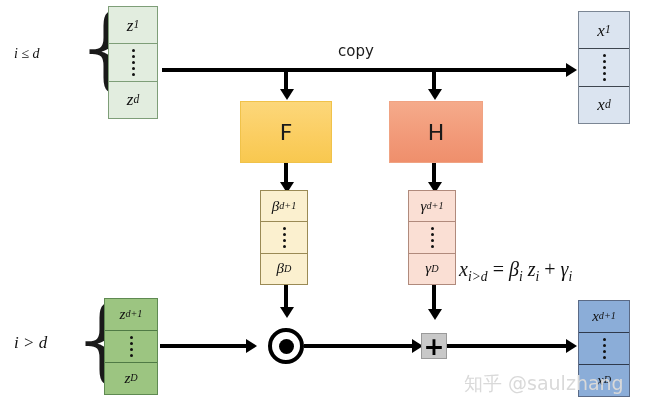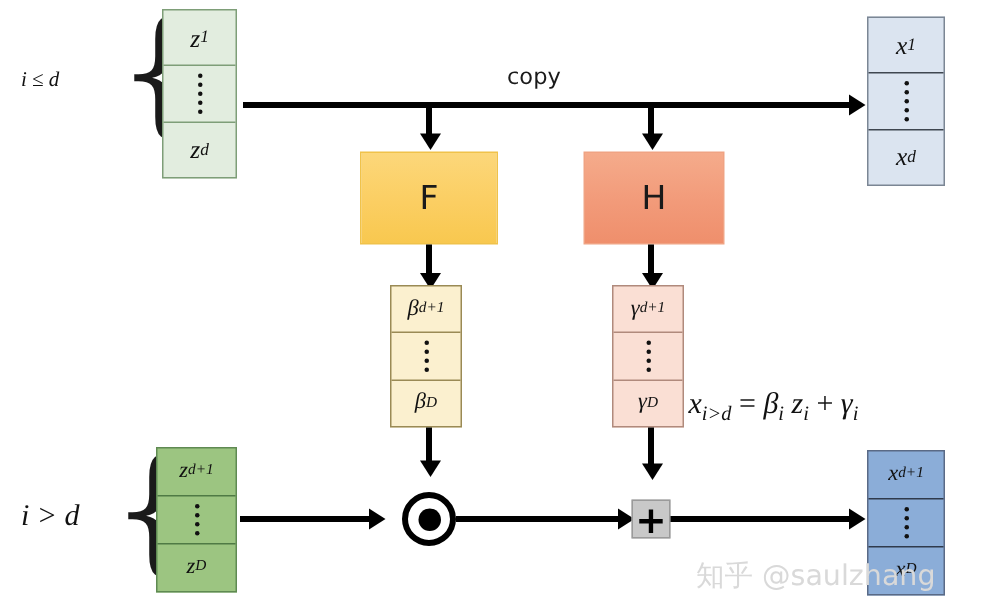--- a/index.html
+++ b/index.html
@@ -189,21 +189,21 @@
 
   <div class="eq" style="left:459px;top:258px;font-size:20px;">
     <span>x</span><sub>i&gt;d</sub>
     <span style="font-style:normal;">=</span>
     <span>β</span><sub>i</sub>
     <span>z</span><sub>i</sub>
     <span style="font-style:normal;">+</span>
     <span>γ</span><sub>i</sub>
   </div>
 
-  <div class="lbl" style="left:14px;top:333px;font-size:20px;font-style:italic;">i &gt; d</div>
+  <div class="lbl" style="left:14px;top:333px;font-size:17px;font-style:italic;">i &gt; d</div>
 
   <div class="brace" style="left:74px;top:294px;font-size:92px;">{</div>
 
   <div class="blk z-bot" style="left:104px;top:298px;width:54px;height:97px;">
     <div class="cell" style="font-size:15px;">
       <span>z</span>
         <sub>d+1</sub>
     </div>
     <div class="cell dots">
       <span class="dotcol">

